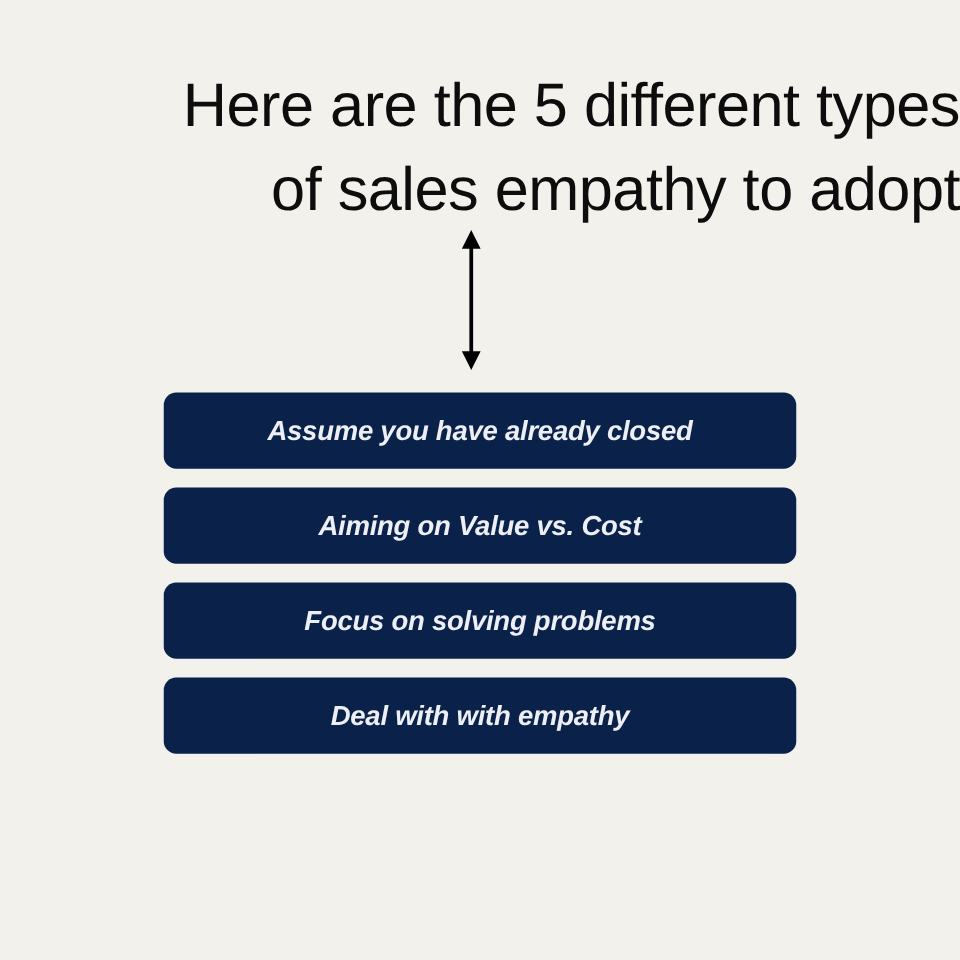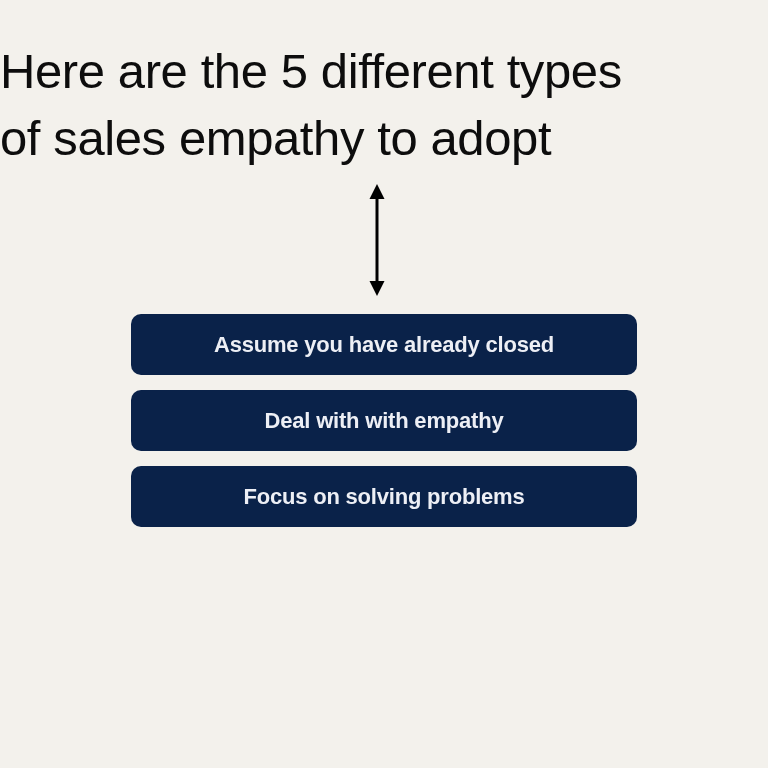--- a/index.html
+++ b/index.html
@@ -17,24 +17,24 @@
   .slide {
     position: relative;
     width: 768px;
     height: 768px;
     background: #f3f1ec;
   }
 
   
   .title-block {
     position: absolute;
-    top: 38px;
+    top: 52px;
     left: 0;
     width: 768px;
-    text-align: left;
+    text-align: right;
     color: #0d0d0d;
   }
   .title-line {
     display: block;
     font-family: "Liberation Sans", sans-serif;
     font-size: 49px;
     font-weight: 300;
     line-height: 67px;
     letter-spacing: -0.4px;
     white-space: nowrap;
@@ -64,20 +64,21 @@
   }
   .bar {
     width: 506px;
     height: 61px;
     background: #0a2249;
     border-radius: 10px;
     display: flex;
     align-items: center;
     justify-content: center;
     box-sizing: border-box;
+    font-style: italic;
   }
   .bar-label {
     color: #edeff5;
     font-family: "Liberation Sans", sans-serif;
     font-size: 22px;
     font-weight: bold;
     letter-spacing: -0.2px;
     line-height: 1;
     white-space: nowrap;
     text-align: center;
@@ -99,20 +100,23 @@
       <polygon points="20,1 12.5,16 27.5,16" fill="#000000"></polygon>
       <polygon points="20,113 12.5,98 27.5,98" fill="#000000"></polygon>
     </svg>
   </div>
 
   <div class="bars">
     <div class="bar">
       <span class="bar-label">Assume you have already closed</span>
     </div>
     <div class="bar">
-      <span class="bar-label">Deal with with empathy</span>
+      <span class="bar-label">Aiming on Value vs. Cost</span>
     </div>
     <div class="bar">
       <span class="bar-label">Focus on solving problems</span>
+    </div>
+    <div class="bar">
+      <span class="bar-label">Deal with with empathy</span>
     </div>
   </div>
 
 </div>
 
 </body></html>

